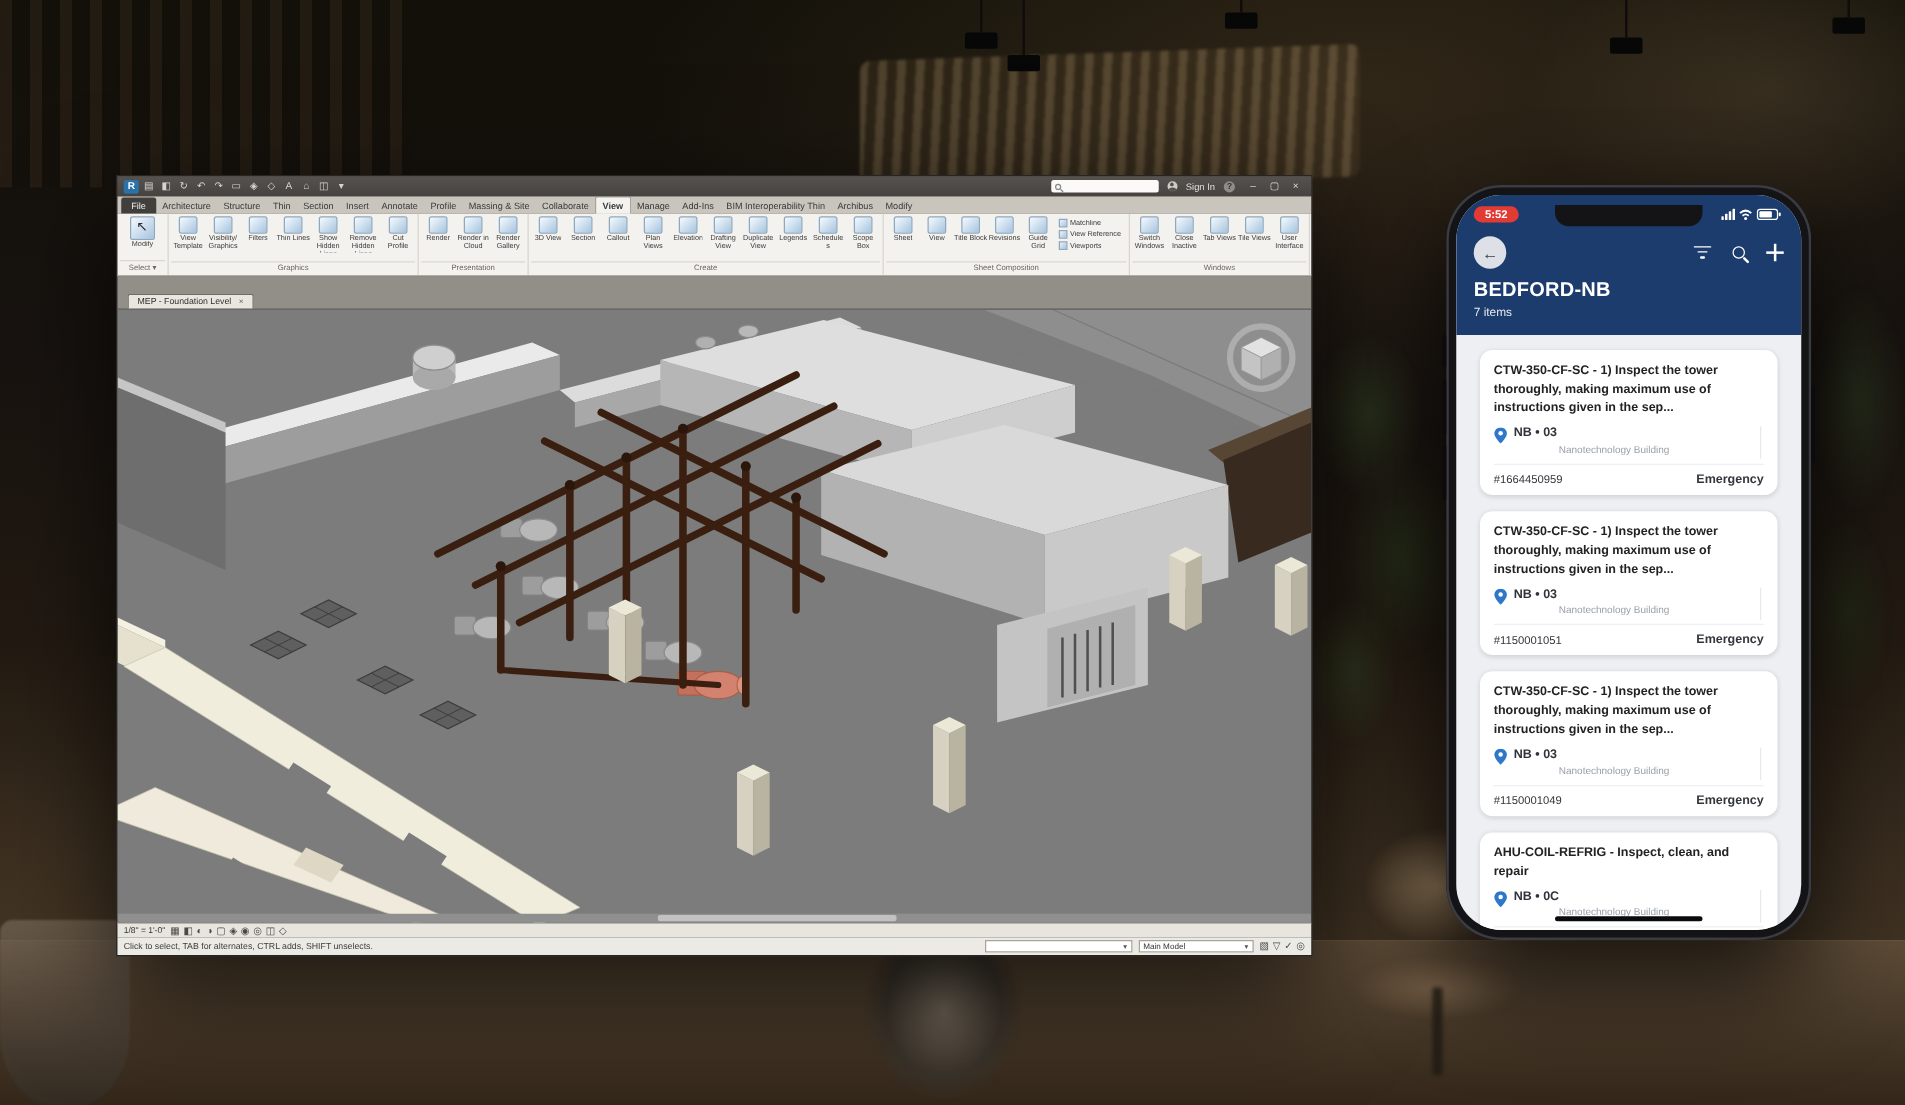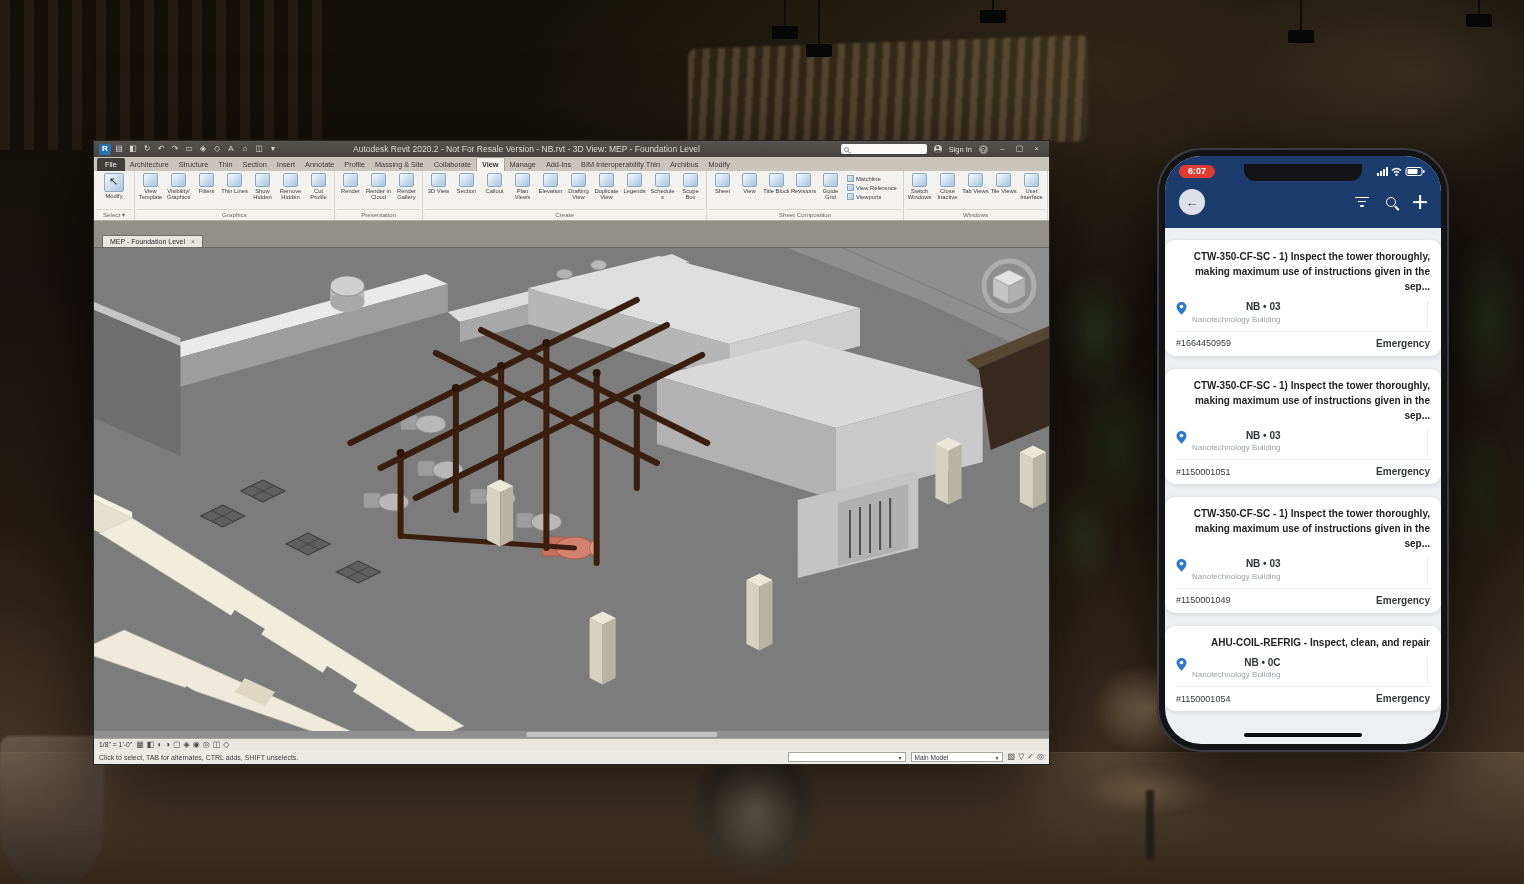--- a/index.html
+++ b/index.html
@@ -142,29 +142,29 @@
   .icon-filter i { position:absolute; top:8.4px; left:5.1px; width:3.8px; height:1.7px; background:#fff; border-radius:1px; }
   .icon-search { width:10px; height:10px; border:1.7px solid #fff; border-radius:50%; position:relative; }
   .icon-search::after { content:""; position:absolute; right:-4px; bottom:-3px; width:5.5px; height:1.7px; background:#fff; transform:rotate(45deg); border-radius:1px; }
   .icon-plus { width:14px; height:14px; position:relative; }
   .icon-plus::before { content:""; position:absolute; left:50%; top:0; width:1.8px; height:14px; background:#fff; transform:translateX(-50%); }
   .icon-plus::after { content:""; position:absolute; top:50%; left:0; width:14px; height:1.8px; background:#fff; transform:translateY(-50%); }
   .title-block { margin-top:8px; }
   .phone-title { font-size:16px; font-weight:bold; letter-spacing:.2px; }
   .phone-count { font-size:9.5px; opacity:.88; margin-top:3px; }
 
-  .card-list { flex:1; overflow:hidden; padding:12px 0 0; display:flex; flex-direction:column; gap:13px;text-align:right; }
+  .card-list { flex:1; overflow:hidden; padding:12px 19px 0; display:flex; flex-direction:column; gap:13px; }
   .card { flex:0 0 auto; background:var(--c-card-bg,#fff); border-radius:10px; padding:9px 11px 7px;
     box-shadow:0 1px 4px rgba(20,30,50,.14); }
   .card-title { font-size:10px; font-weight:bold; color:#222; line-height:1.5; }
   .loc-row { display:flex; margin-top:7px; position:relative; padding-right:12px; align-items:flex-start; }
   .pin-svg { flex:0 0 11px; margin-top:1px; }
   .loc-texts { margin-left:5px; }
   .loc { font-size:10px; font-weight:bold; color:#30343a; }
-  .bldg { font-size:8px; color:#99a1a9; margin-top:2.5px; }
+  .bldg { font-size:8px; color:#99a1a9; margin-top:2.5px;margin-left:36px; }
   .vline { position:absolute; right:2px; top:0; height:26px; width:1px; background:#e6e9ed; }
   .hline { height:1px; background:#edeff2; margin-top:7px; }
   .card-foot { display:flex; justify-content:space-between; margin-top:6px; align-items:center; }
   .wo-id { font-size:9px; color:#33373c; }
   .wo-status { font-size:10px; font-weight:bold; color:#33373c; }
   .home-indicator { position:absolute; bottom:7px; left:50%; transform:translateX(-50%); width:118px; height:4.5px;
     border-radius:3px; background:#0b0b0d; z-index:8; }
 </style>
 </head>
 <body>
@@ -211,21 +211,20 @@
           <span class="qi">◇</span>
 
           <span class="qi">A</span>
 
           <span class="qi">⌂</span>
 
           <span class="qi">◫</span>
 
           <span class="qi">▾</span>
         </div>
-      <div class="tb-title">Autodesk Revit 2020.2 - Not For Resale Version - NB.rvt - 3D View: MEP - Foundation Level</div>
       <div class="tb-right">
         <div class="searchbox">
           <span class="mag-icon"></span>
         </div>
         <span class="person-icon"></span>
         <span class="signin">Sign In</span>
         <span class="help-icon"></span>
         <div class="win-controls">
           <span>–</span>
           <span>▢</span>
@@ -691,21 +690,21 @@
     <div class="side-btn sb-l1"></div>
     <div class="side-btn sb-l2"></div>
     <div class="side-btn sb-l3"></div>
     <div class="side-btn sb-r1"></div>
 
     <div class="phone-screen">
       <div class="notch"></div>
 
       <div class="phone-header">
         <div class="status-row">
-          <span class="time-pill">6:07</span>
+          <span class="time-pill">5:52</span>
           <svg width="50" height="12" viewBox="0 0 50 12">
             <g fill="#fff">
               <rect x="0" y="8" width="2" height="3" rx="0.5"></rect>
               <rect x="3" y="6" width="2" height="5" rx="0.5"></rect>
               <rect x="6" y="4" width="2" height="7" rx="0.5"></rect>
               <rect x="9" y="2" width="2" height="9" rx="0.5"></rect>
             </g>
             <g>
               <path d="M15 5.5 Q19.5 1.5 24 5.5" stroke="#fff" stroke-width="1.6" fill="none"></path>
               <path d="M17 7.6 Q19.5 5.4 22 7.6" stroke="#fff" stroke-width="1.4" fill="none"></path>
@@ -725,20 +724,24 @@
           </div>
           <div class="nav-actions">
             <span class="icon-filter">
                 <i></i>
               </span>
             <span class="icon-search"></span>
             <span class="icon-plus"></span>
           </div>
         </div>
 
+        <div class="title-block">
+          <div class="phone-title">BEDFORD-NB</div>
+          <div class="phone-count">7 items</div>
+        </div>
       </div>
 
       <div class="card-list">
 
           <div class="card">
             <div class="card-title">CTW-350-CF-SC - 1) Inspect the tower thoroughly, making maximum use of instructions given in the sep...</div>
             <div class="loc-row">
               <svg class="pin-svg" width="11" height="13" viewBox="0 0 11 13">
                 <path d="M5.5 0C2.5 0 .5 2.2.5 4.8c0 3.4 5 8 5 8s5-4.6 5-8C10.5 2.2 8.5 0 5.5 0z" fill="#2e77c9"></path>
                 <circle cx="5.5" cy="4.6" r="1.8" fill="#fff"></circle>

